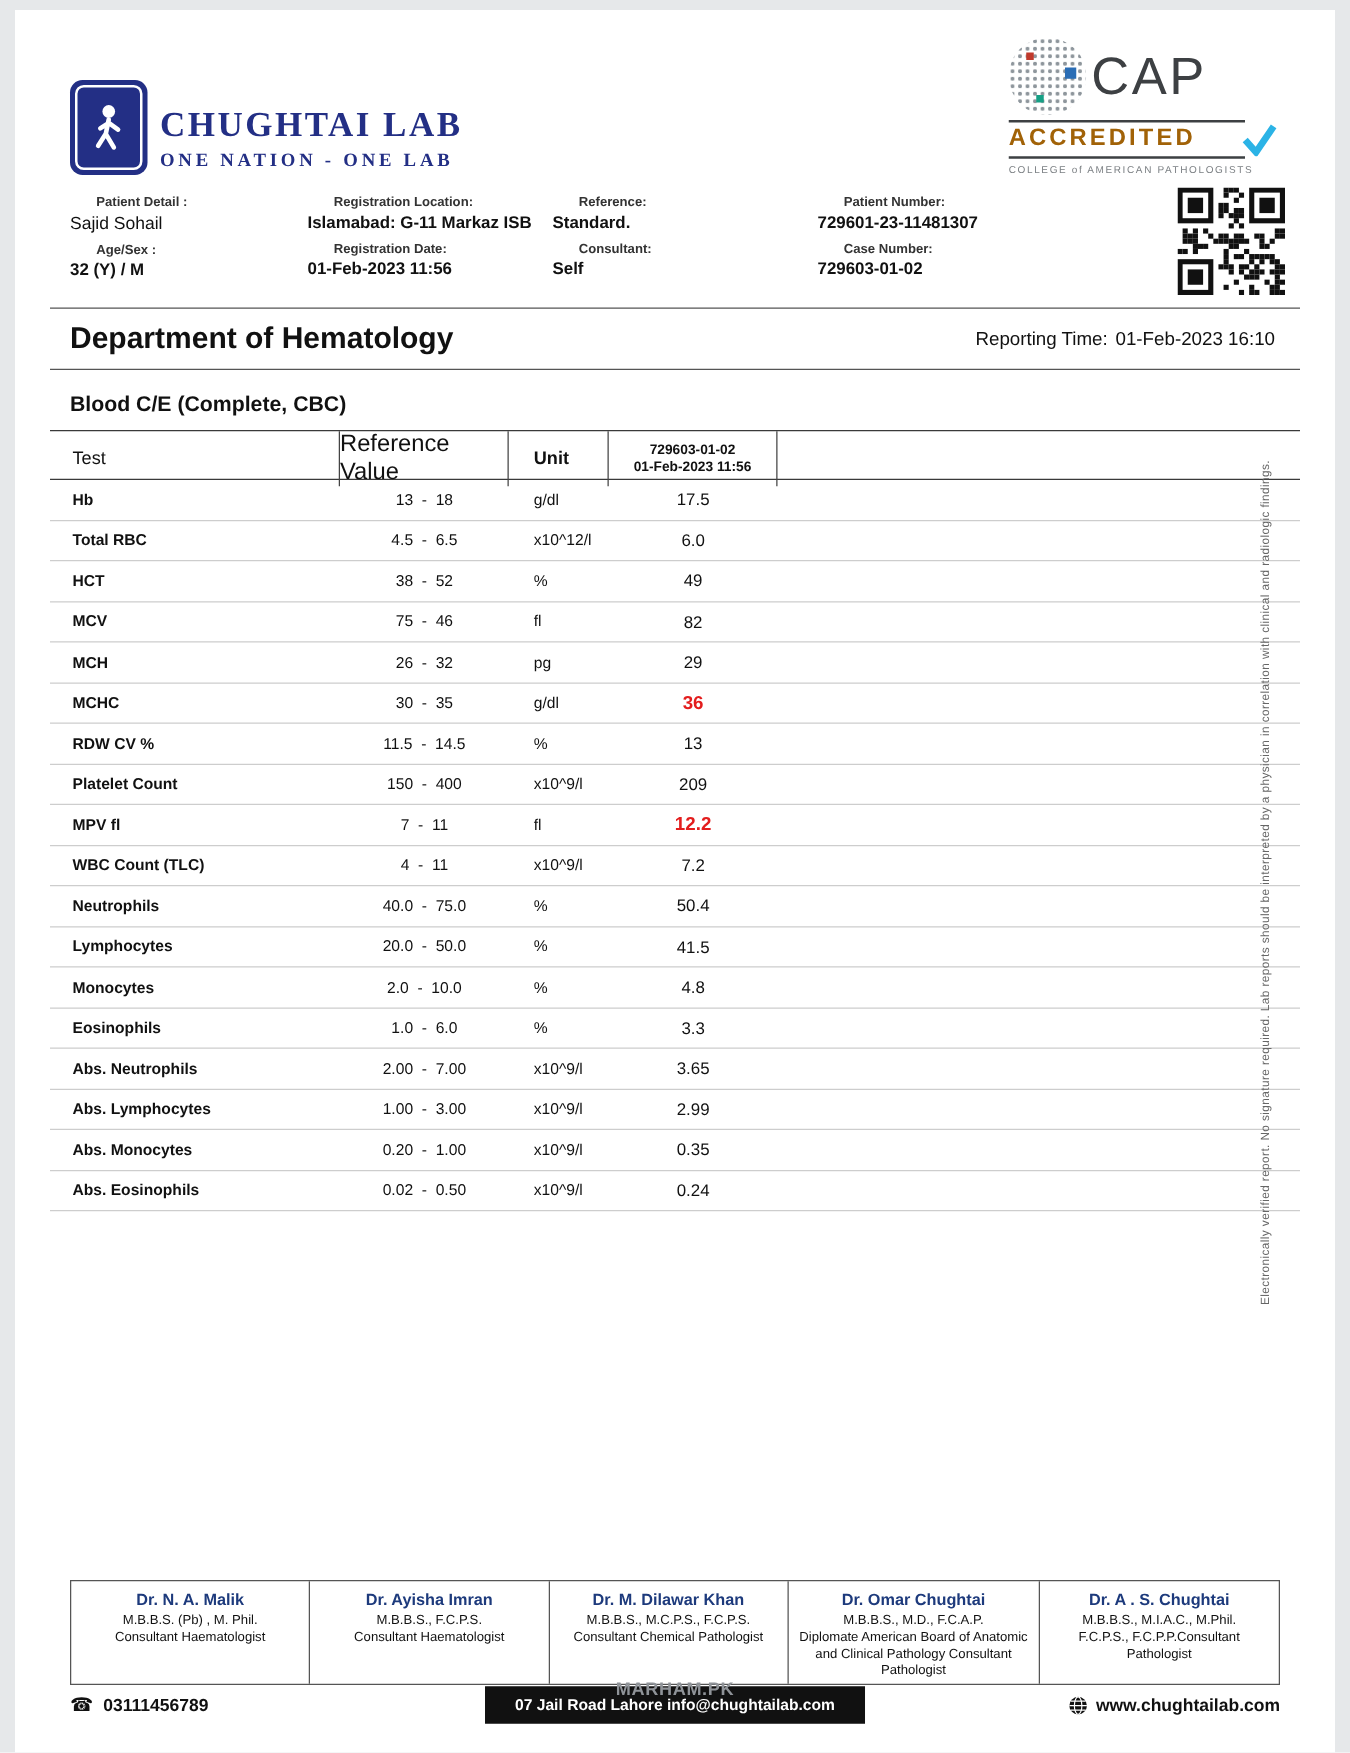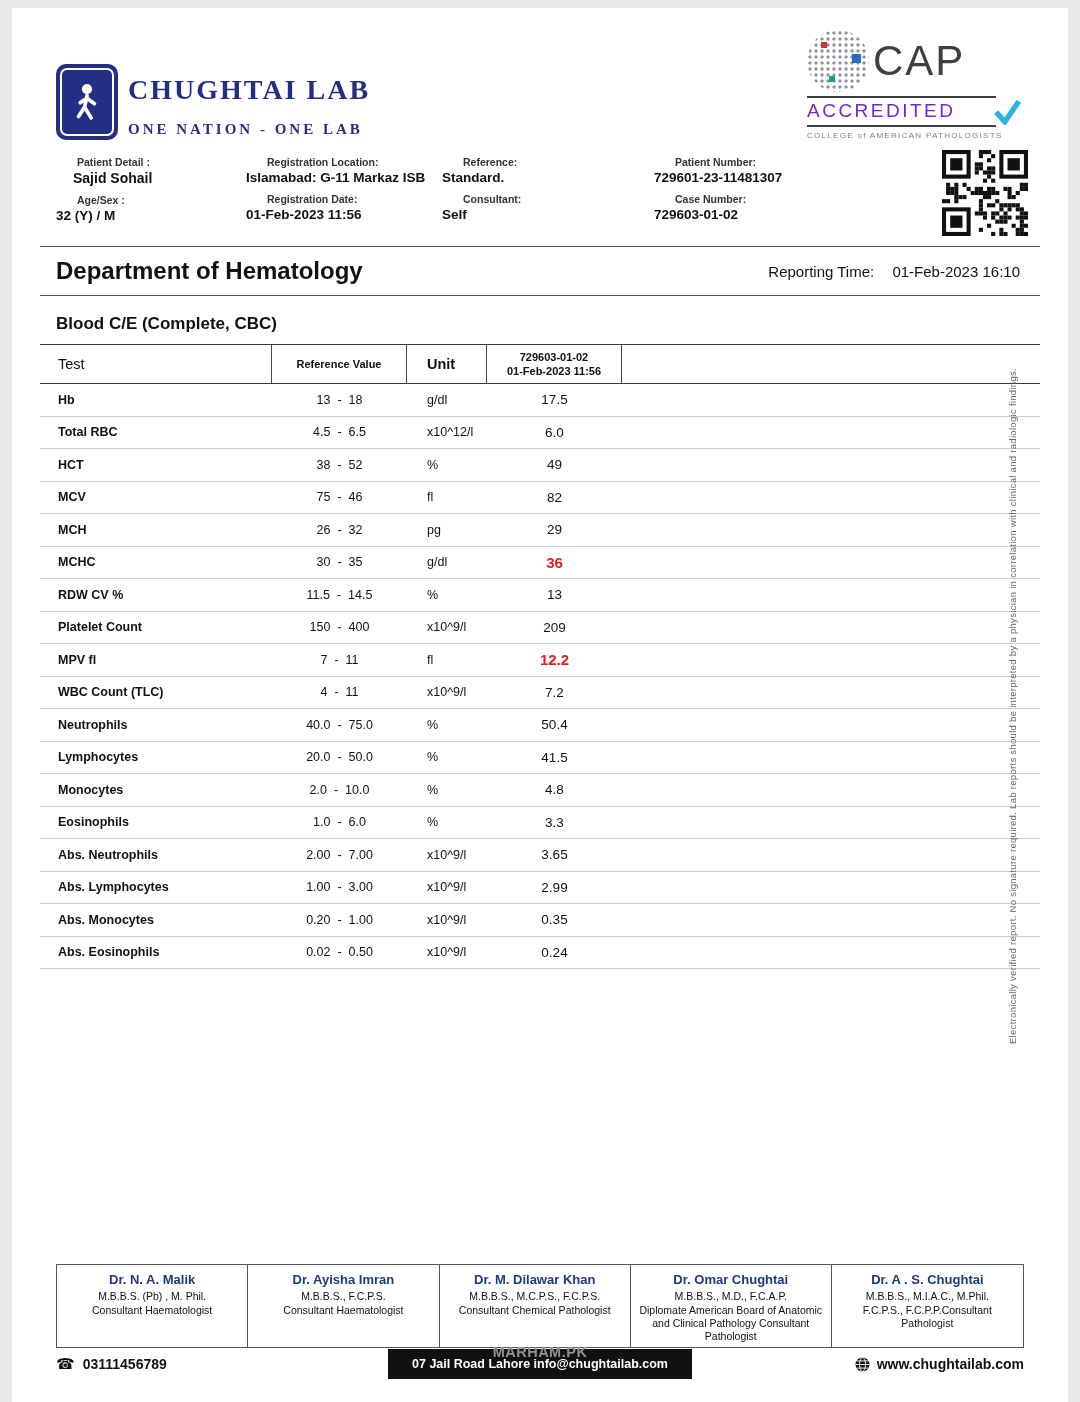--- a/index.html
+++ b/index.html
@@ -18,73 +18,73 @@
     padding-bottom:22px;
   }
 
   
   .header { display:flex; justify-content:space-between; padding:20px 46px 0 44px; }
   .brand { display:flex; align-items:flex-end; }
   .logo { width:62px; height:76px; background:#232f85; border-radius:10px; padding:4px; flex:0 0 auto; }
   .logo-inner { width:100%; height:100%; border:2px solid #fff; border-radius:7px; display:flex; align-items:center; justify-content:center; }
   .brand-text { margin-left:10px; padding-bottom:2px; }
   .brand-line1 { font-family:"Liberation Serif","DejaVu Serif",serif; font-size:28px; letter-spacing:2px; color:#232f85; font-weight:600; white-space:nowrap; }
-  .brand-line2 { font-family:"Liberation Serif","DejaVu Serif",serif; font-size:15px; letter-spacing:3px; color:#232f85; font-weight:600; margin-top:15px; white-space:nowrap; }
+  .brand-line2 { font-family:"Liberation Serif","DejaVu Serif",serif; font-size:15px; letter-spacing:3px; color:#232f85; font-weight:600; margin-top:4px; white-space:nowrap; }
 
   .cap { width:215px; display:flex; flex-direction:column; align-items:flex-start; padding-top:2px; }
   .cap-top { display:flex; align-items:center; }
   .cap-dots {
     width:62px; height:62px; border-radius:50%;
     background-image:radial-gradient(#8e969c 1.5px, transparent 1.7px);
     background-size:6px 6px; position:relative; flex:0 0 auto;
   }
   .cap-dot-blue { position:absolute; width:9px; height:9px; background:#2a6db5; right:8px; top:24px; }
   .cap-dot-red  { position:absolute; width:6px; height:6px; background:#c0392b; left:14px; top:12px; }
   .cap-dot-teal { position:absolute; width:6px; height:6px; background:#16a085; left:22px; bottom:10px; }
   .cap-word { font-size:42px; color:#3d4043; font-weight:500; letter-spacing:2px; margin-left:4px; line-height:1; }
   .cap-accr-row { display:flex; align-items:center; margin-top:4px; width:100%; }
   .cap-accredited {
-    font-size:19px; letter-spacing:2.5px; color:#6d28d9; font-weight:400;
+    font-size:19px; letter-spacing:2.5px; color:#a16207; font-weight:700;
     border-top:2px solid #3d4043; border-bottom:2px solid #3d4043; padding:2px 2px 3px 0;
     flex:1;
   }
   .cap-check { width:30px; height:26px; margin-left:-4px; flex:0 0 auto; }
   .cap-college { font-size:8px; letter-spacing:1.3px; color:#7c8084; margin-top:4px; white-space:nowrap; }
 
   
   .pinfo { display:flex; padding:14px 40px 0 44px; }
   .pcol { display:flex; flex-direction:column; }
   .pcol1 { width:190px; } .pcol2 { width:196px; } .pcol3 { width:212px; } .pcol4 { flex:1; }
   .plabel { font-size:10.5px; color:#333; font-weight:600; margin-top:2px;padding-left:21px; }
   .pvalue { font-size:13.5px; font-weight:700; margin:2px 0 6px 0; }
-  .pvalue.regular { font-weight:700; font-size:14px;margin-left:17px; }
+  .pvalue.regular { font-weight:400; font-size:14px; }
   .qr-wrap { width:86px; height:86px; flex:0 0 auto; margin-top:-4px; }
   .qr-wrap svg { width:100%; height:100%; }
 
   
   .dept {
     margin:10px 28px 0 28px;
     border-top:1px solid #555; border-bottom:1px solid #555;
     padding:10px 14px 10px 16px;
     display:flex; justify-content:space-between; align-items:center;
   }
   .dept-title { font-size:24px; font-weight:700; }
   .dept-right { font-size:15px; padding-right:6px; }
-  .dept-right .lbl { margin-right:14px;text-align:center; }
+  .dept-right .lbl { margin-right:2px;text-align:center; }
 
   
   .report-heading { font-size:17px; font-weight:700; padding:18px 0 10px 44px; }
 
   
   .rtable { margin:0 28px 0 28px; }
   .rrow { display:grid; grid-template-columns:232px 135px 80px 135px 1fr; align-items:center; }
   .rhead { border-top:1.5px solid #3a3a3a; border-bottom:1.5px solid #3a3a3a; height:40px; }
   .rhead > div { height:100%; display:flex; align-items:center; }
   .h-test { font-size:14.5px; font-weight:400; padding-left:18px; border-right:1px solid #444; }
-  .h-ref  { font-size:11px; font-weight:700; justify-content:center; border-right:1px solid #444; }
+  .h-ref  { font-size:19px; font-weight:400; justify-content:center; border-right:1px solid #444; }
   .h-unit { font-size:14.5px; font-weight:700; padding-left:20px; border-right:1px solid #444; }
   .h-result { flex-direction:column; justify-content:center; border-right:1px solid #444; font-size:11px; font-weight:700; text-align:center; line-height:1.3; }
   .rbody .rrow { border-bottom:1px solid #cdcdcd; height:32.5px; }
   .c-test { font-size:12.5px; font-weight:700; padding-left:18px; }
   .c-ref  { font-size:12.5px; text-align:center; white-space:pre; }
   .c-unit { font-size:12.5px; padding-left:20px; }
   .c-result { font-size:13.5px; text-align:center; }
   .c-result.flag { color:#e31d1d; font-weight:700; font-size:15px; }
 
   .spacer { flex:1; }

